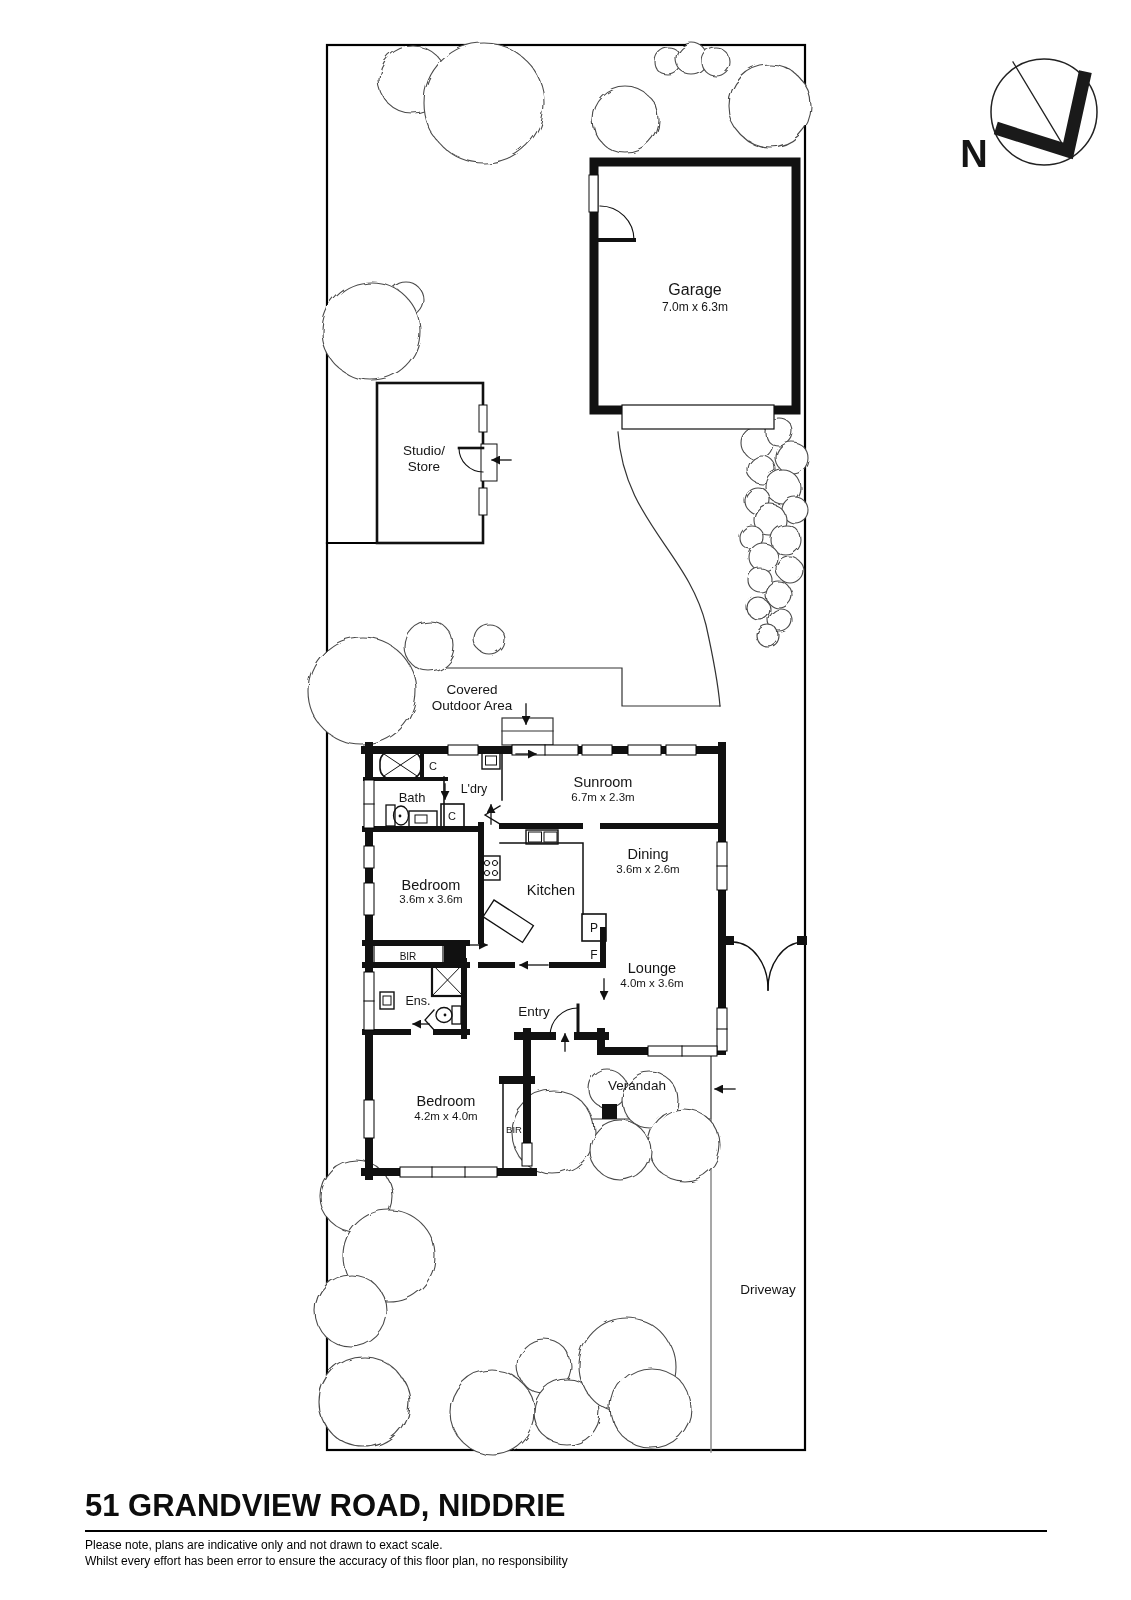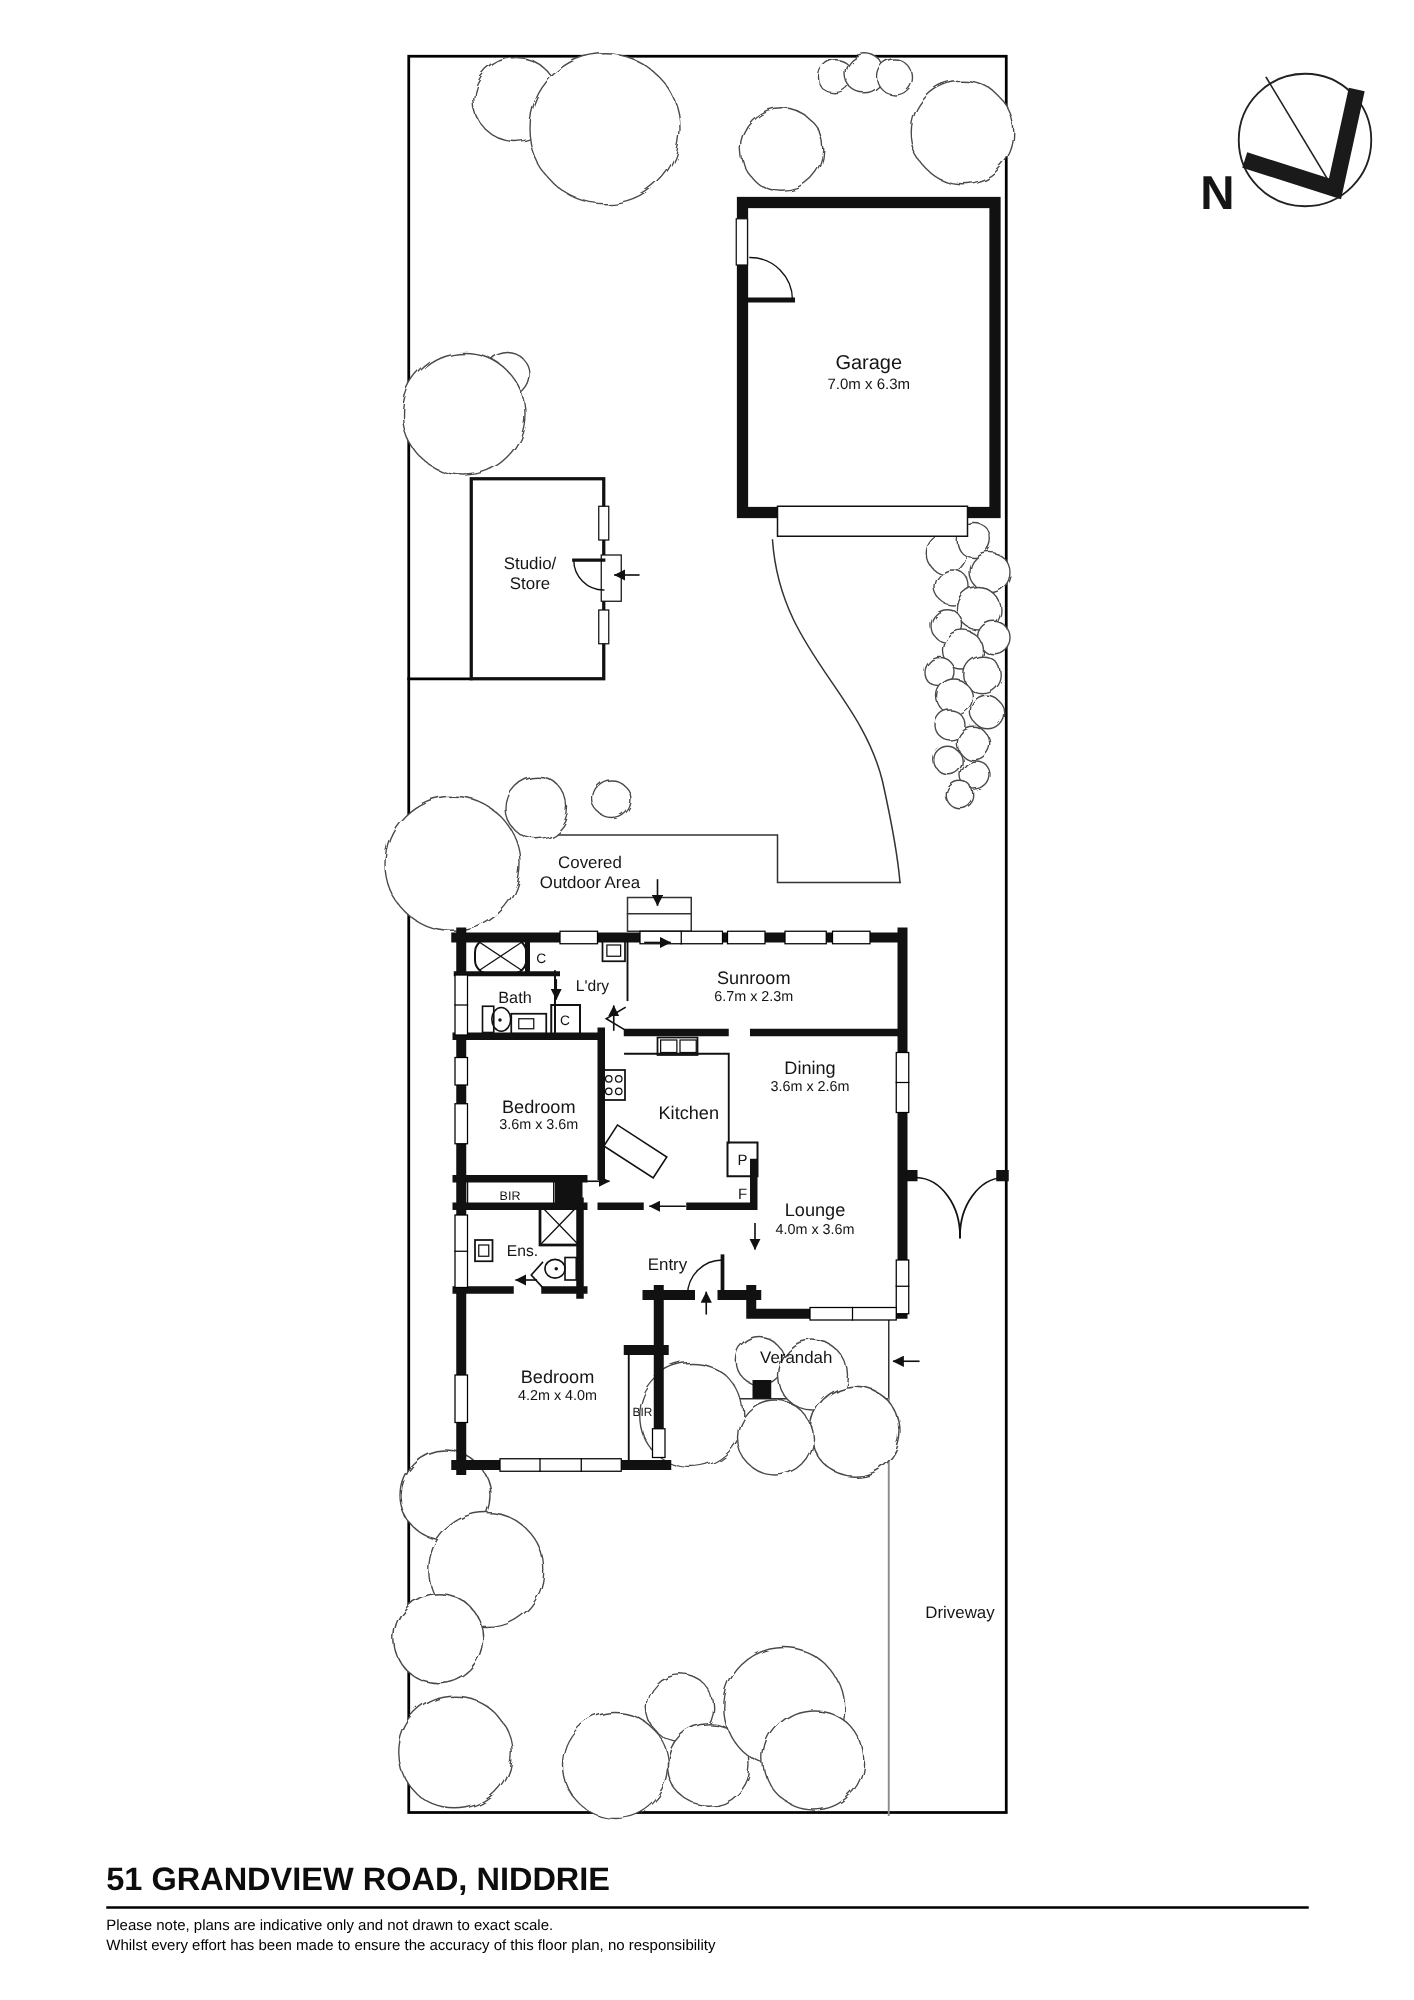--- a/index.html
+++ b/index.html
@@ -1,20 +1,20 @@
 <!DOCTYPE html>
 <html><head>
 <meta charset="utf-8">
 <style>
   html,body{margin:0;padding:0;background:#fff;}
   .page{position:relative;width:1131px;height:1600px;background:#ffffff;overflow:hidden;
         font-family:"Liberation Sans",sans-serif;color:#111;}
   svg text{font-family:"Liberation Sans",sans-serif;fill:#151515;}
   .title-block{position:absolute;left:85px;top:1488px;width:990px;}
-  .title{font-size:26px;font-weight:800;letter-spacing:0px;color:#0d0d0d;white-space:nowrap;}
+  .title{font-size:31px;font-weight:800;letter-spacing:0px;color:#0d0d0d;white-space:nowrap;}
   .rule{margin-top:6px;width:962px;height:2px;background:#000;}
   .disclaimer{margin-top:6px;font-size:12px;line-height:15.5px;color:#000;}
 </style>
 </head>
 <body>
 
 <div class="page">
 
 <svg width="1131" height="1475" viewBox="0 0 1131 1475" fill="none" stroke-linecap="square">
   <defs>
@@ -239,17 +239,17 @@
     <text x="594" y="932" font-size="12">P</text>
     <text x="594" y="959" font-size="12">F</text>
   </g>
 </svg>
 
 <div class="title-block">
   <div class="title">51 GRANDVIEW ROAD, NIDDRIE</div>
   <div class="rule"></div>
   <div class="disclaimer">
     <div>Please note, plans are indicative only and not drawn to exact scale.</div>
-    <div>Whilst every effort has been made to ensure the accuracy of this floor plan, no responsibility</div>
+    <div>Whilst every effort has been error to ensure the accuracy of this floor plan, no responsibility</div>
   </div>
 </div>
 
 </div>
 
 </body></html>

